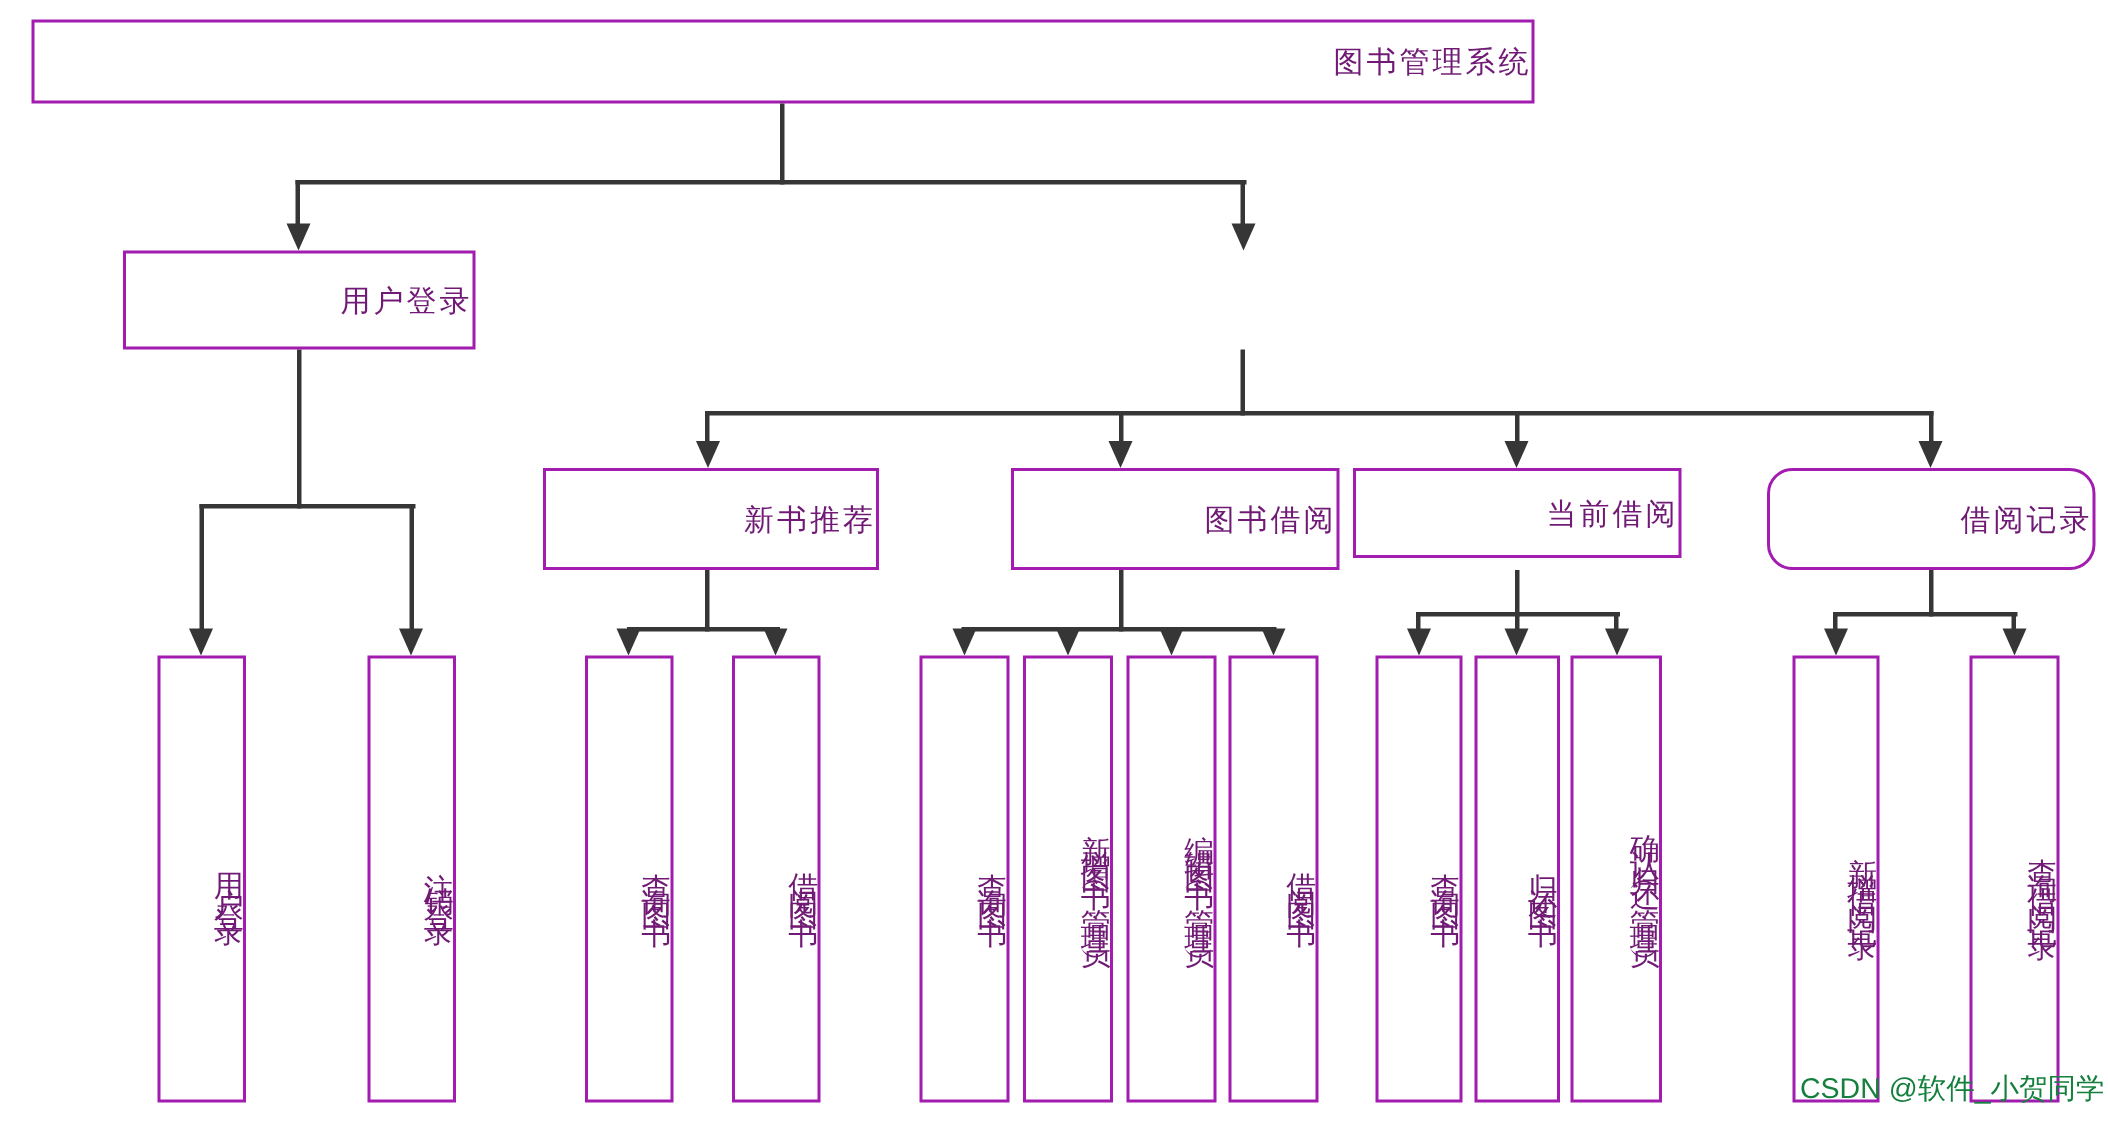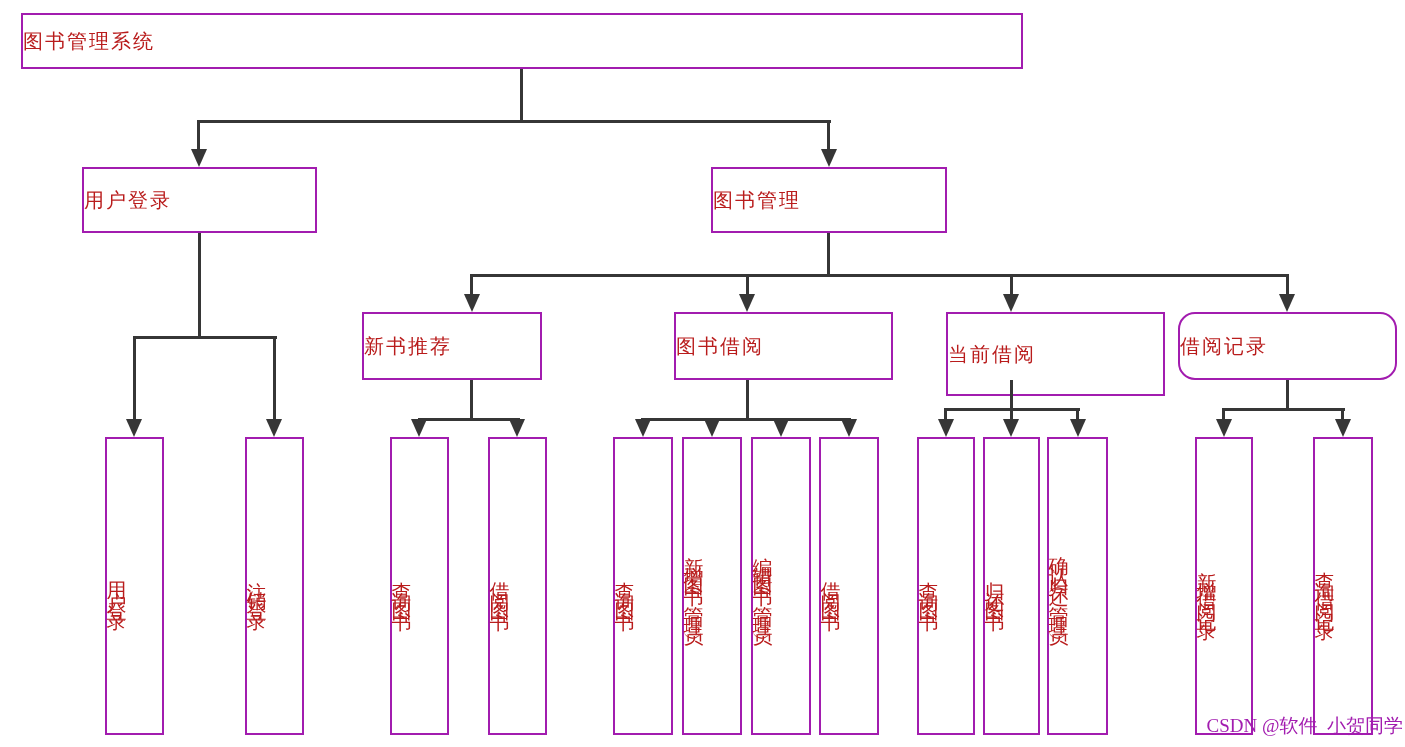--- a/index.html
+++ b/index.html
@@ -2,39 +2,39 @@
 <html><head>
 <meta charset="utf-8">
 <style>
   html,body{margin:0;padding:0;background:#ffffff;}
   .canvas{
     position:relative;width:1405px;height:747px;background:#ffffff;
     font-family:"Liberation Sans",sans-serif;overflow:hidden;
   }
   .box{
     position:absolute;background:#ffffff;border:2px solid #a21caf;
-    box-sizing:border-box;display:flex;align-items:center;justify-content:flex-start;
-    color:#b91c1c;
+    box-sizing:border-box;display:flex;align-items:center;justify-content:flex-end;
+    color:#701a75;
   }
   .box--root{border-width:2px;}
   .hlabel{font-size:20px;letter-spacing:2px;white-space:nowrap;}
   .vlabel{
     writing-mode:vertical-rl;text-orientation:mixed;
     font-size:20px;letter-spacing:10px;line-height:1;white-space:nowrap;
   }
   .hline{position:absolute;height:3px;background:#363636;}
   .vline{position:absolute;width:3px;background:#363636;}
   .arrow{
     position:absolute;width:0;height:0;
     border-left:8px solid transparent;border-right:8px solid transparent;
     border-top:18px solid #363636;
   }
   .watermark{
     position:absolute;left:1183px;top:713px;width:220px;
-    color:#a21caf;font-size:19px;text-align:right;white-space:nowrap;font-family:Liberation Serif, serif;
+    color:#15803d;font-size:19px;text-align:right;white-space:nowrap;
   }
 </style>
 </head>
 <body>
 
 <div class="canvas">
 
   <div class="box box--root" style="left:21px;top:13px;width:1002px;height:56px;">
     <span class="hlabel">图书管理系统</span>
   </div>
@@ -42,49 +42,46 @@
   <div class="vline" style="left:520px;top:69px;height:54px;"></div>
   <div class="hline" style="left:197px;top:120px;width:634px;"></div>
   <div class="vline" style="left:197px;top:120px;height:30px;"></div>
   <div class="vline" style="left:827px;top:120px;height:30px;"></div>
   <div class="arrow" style="left:191px;top:149px;"></div>
   <div class="arrow" style="left:821px;top:149px;"></div>
 
   <div class="box" style="left:82px;top:167px;width:235px;height:66px;">
     <span class="hlabel">用户登录</span>
   </div>
-  <div class="box" style="left:711px;top:167px;width:236px;height:66px;">
-    <span class="hlabel">图书管理</span>
-  </div>
 
   <div class="vline" style="left:198px;top:233px;height:106px;"></div>
   <div class="hline" style="left:133px;top:336px;width:144px;"></div>
   <div class="vline" style="left:133px;top:336px;height:85px;"></div>
   <div class="vline" style="left:273px;top:336px;height:85px;"></div>
   <div class="arrow" style="left:126px;top:419px;"></div>
   <div class="arrow" style="left:266px;top:419px;"></div>
 
   <div class="vline" style="left:827px;top:233px;height:44px;"></div>
   <div class="hline" style="left:470px;top:274px;width:819px;"></div>
   <div class="vline" style="left:470px;top:274px;height:22px;"></div>
   <div class="vline" style="left:746px;top:274px;height:22px;"></div>
   <div class="vline" style="left:1010px;top:274px;height:22px;"></div>
   <div class="vline" style="left:1286px;top:274px;height:22px;"></div>
   <div class="arrow" style="left:464px;top:294px;"></div>
   <div class="arrow" style="left:739px;top:294px;"></div>
   <div class="arrow" style="left:1003px;top:294px;"></div>
   <div class="arrow" style="left:1279px;top:294px;"></div>
 
-  <div class="box" style="left:362px;top:312px;width:180px;height:68px;">
+  <div class="box" style="left:362px;top:312px;width:224px;height:68px;">
     <span class="hlabel">新书推荐</span>
   </div>
   <div class="box" style="left:638px;top:312px;width:219px;height:68px;margin-left:36px;">
     <span class="hlabel">图书借阅</span>
   </div>
-  <div class="box" style="left:902px;top:312px;width:219px;height:84px;margin-left:44px;">
+  <div class="box" style="left:902px;top:312px;width:219px;height:60px;">
     <span class="hlabel">当前借阅</span>
   </div>
   <div class="box" style="left:1178px;top:312px;width:219px;height:68px;border-radius:17px;">
     <span class="hlabel">借阅记录</span>
   </div>
 
   <div class="vline" style="left:470px;top:380px;height:41px;"></div>
   <div class="hline" style="left:418px;top:418px;width:102px;"></div>
   <div class="arrow" style="left:411px;top:419px;"></div>
   <div class="arrow" style="left:509px;top:419px;"></div>

